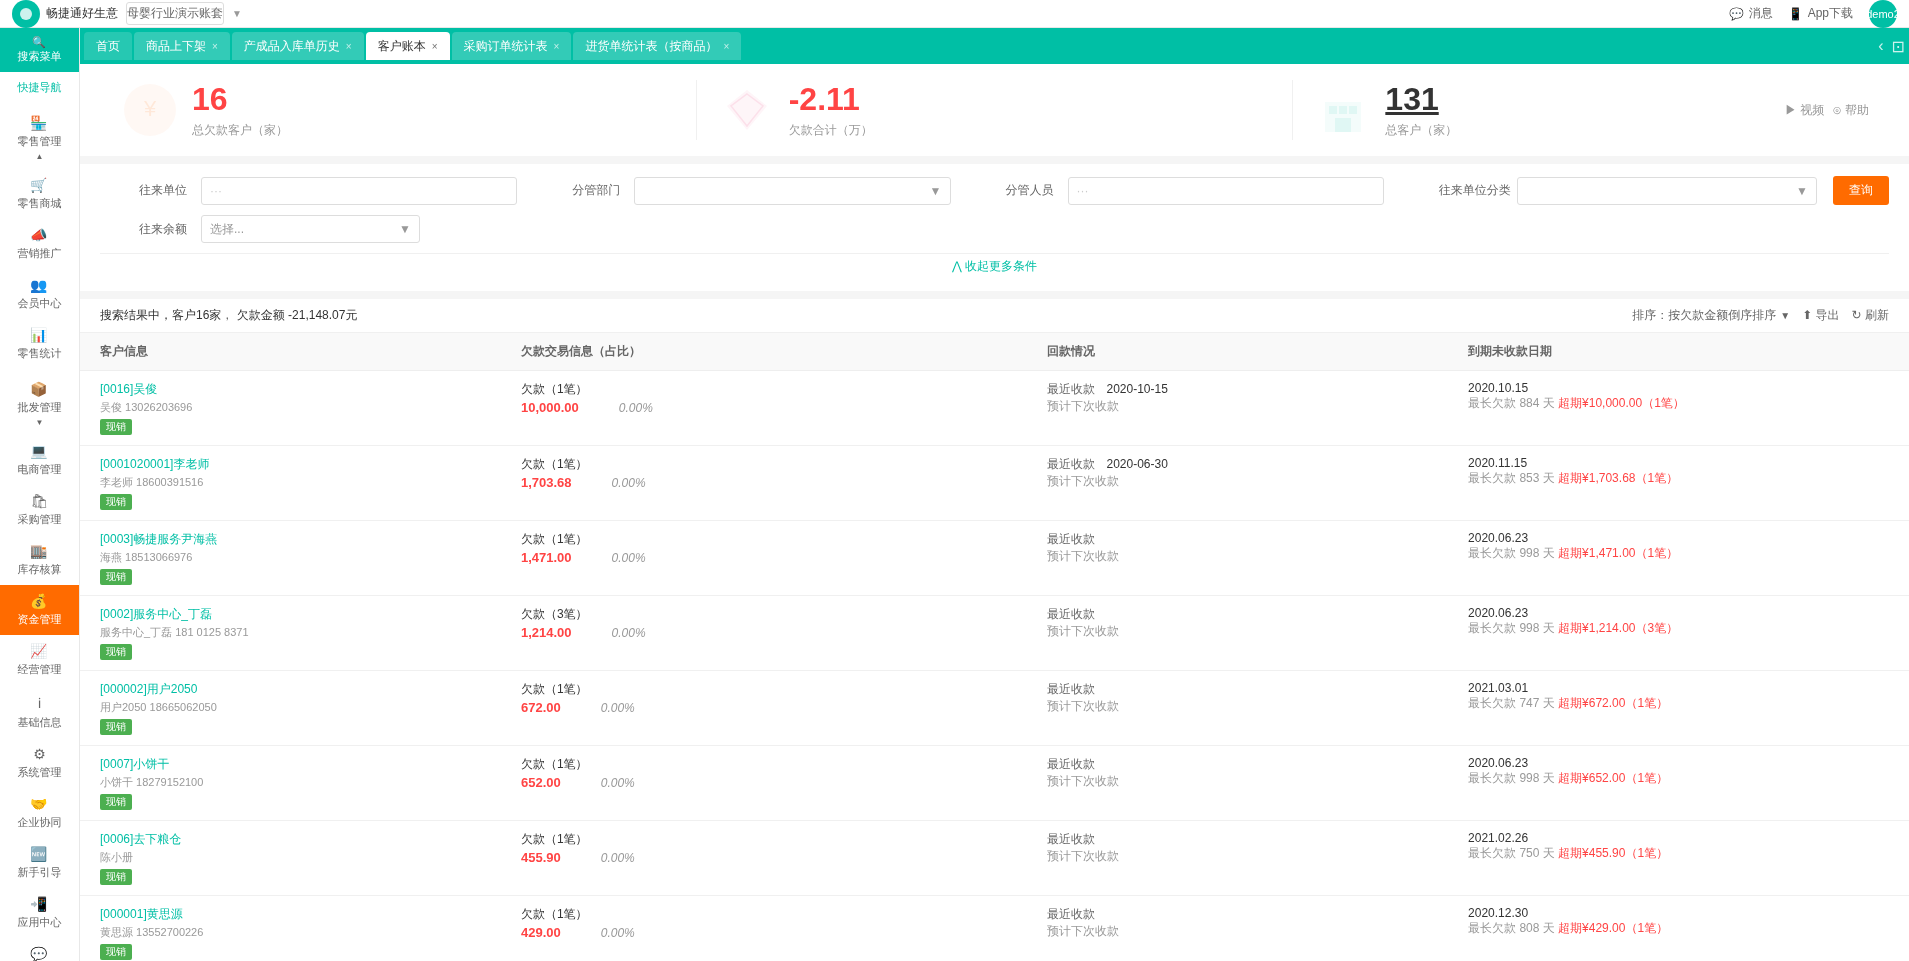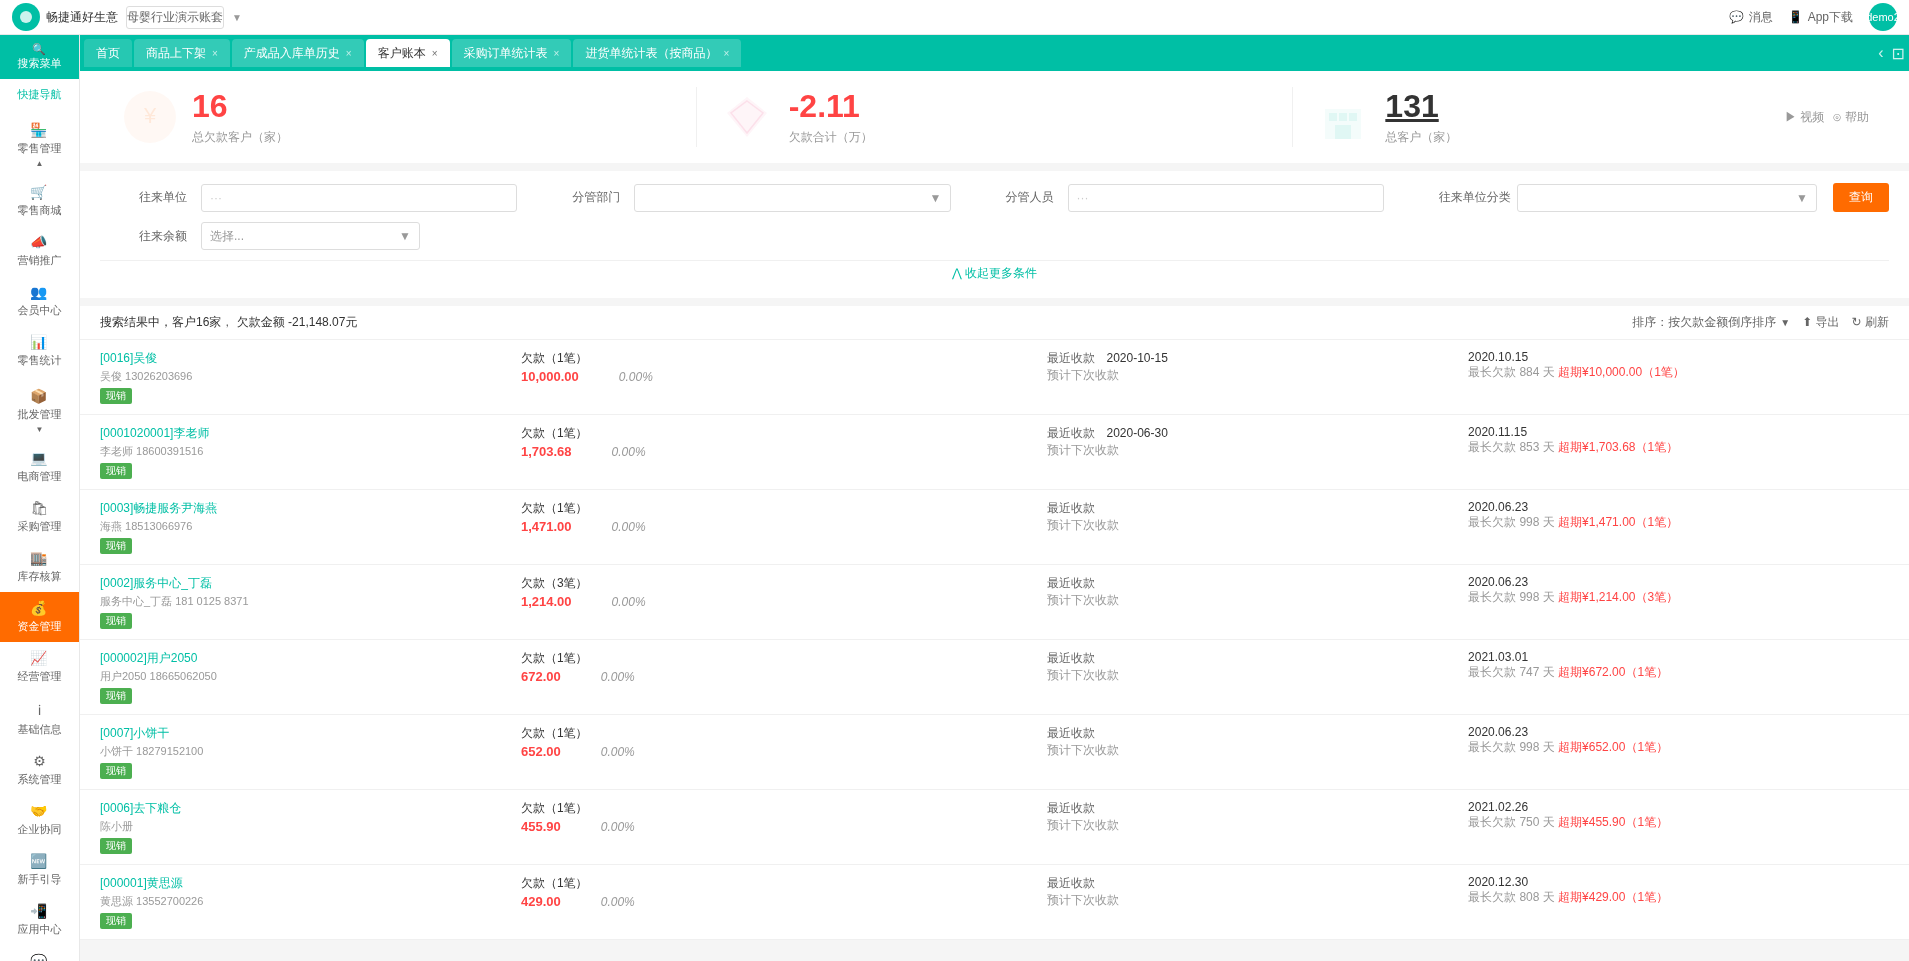--- a/index.html
+++ b/index.html
@@ -1,19 +1,19 @@
 <!DOCTYPE html>
 <html><head>
   <meta charset="utf-8">
   <style>
     * { box-sizing: border-box; margin: 0; padding: 0; font-family: "Microsoft YaHei", "PingFang SC", sans-serif; }
     body { background: #f5f5f5; font-size: 12px; color: #333; overflow: hidden; height: 961px; display: flex; flex-direction: column; }
 
     
-    .top-bar { background: #fff; height: 35px; display: flex; align-items: center; justify-content: space-between; padding: 0 12px; border-bottom: 1px solid #e8e8e8; flex-shrink: 0; }
+    .top-bar { background: #fff; height: 28px; display: flex; align-items: center; justify-content: space-between; padding: 0 12px; border-bottom: 1px solid #e8e8e8; flex-shrink: 0; }
     .top-bar-left { display: flex; align-items: center; gap: 8px; }
     .logo-area { display: flex; align-items: center; gap: 6px; }
     .logo-icon { width: 28px; height: 28px; background: #00bfa5; border-radius: 50%; display: flex; align-items: center; justify-content: center; }
     .logo-text { font-size: 12px; color: #333; }
     .store-name { font-size: 12px; color: #666; border: 1px solid #ddd; padding: 2px 0; border-radius: 3px; }
     .top-bar-right { display: flex; align-items: center; gap: 16px; }
     .top-btn { display: flex; align-items: center; gap: 4px; color: #666; font-size: 12px; cursor: pointer; }
     .user-avatar { width: 28px; height: 28px; border-radius: 50%; background: #00bfa5; display: flex; align-items: center; justify-content: center; color: #fff; font-size: 11px; }
 
     
@@ -354,20 +354,26 @@
           <div class="results-sort">
             <span>排序：按欠款金额倒序排序</span>
             <span style="font-size:10px;">▼</span>
           </div>
           <span>⬆ <span>导出</span></span>
           <span>↻ <span>刷新</span></span>
         </div>
       </div>
 
       <div class="table-wrap">
+        <div class="table-header">
+          <div class="col-customer">客户信息</div>
+          <div class="col-debt">欠款交易信息（占比）</div>
+          <div class="col-return">回款情况</div>
+          <div class="col-date">到期未收款日期</div>
+        </div>
 
         <div class="table-row-wrap">
           <div class="table-row">
             <div class="customer-info col-customer">
               <div class="customer-name">[0016]吴俊</div>
               <div class="customer-sub">吴俊 13026203696</div>
               <span class="badge">现销</span>
             </div>
             <div class="debt-info col-debt">
               <div class="debt-count">欠款（1笔）</div>

